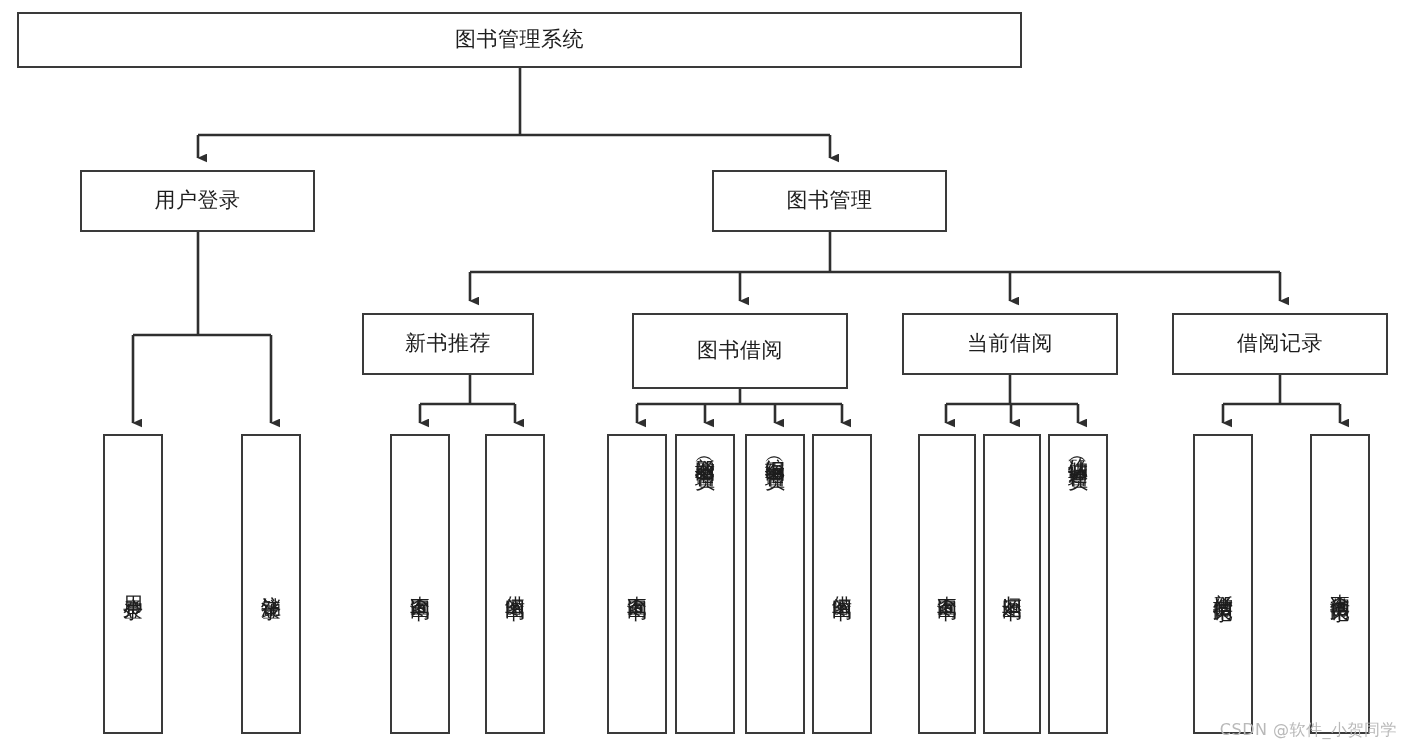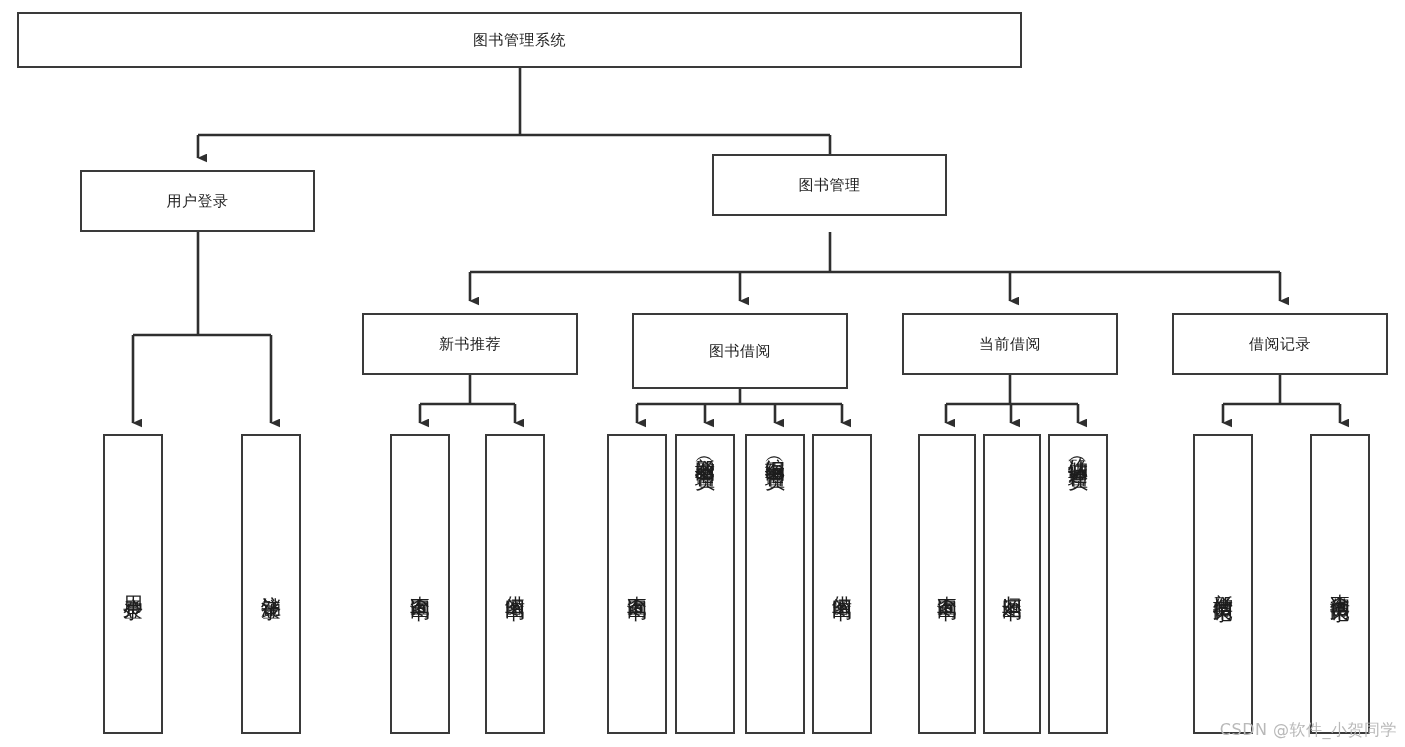--- a/index.html
+++ b/index.html
@@ -32,21 +32,21 @@
     background: #ffffff;
     border: 2.5px solid #3a3a3a;
     display: flex;
     align-items: center;
     justify-content: center;
     color: #1d1d1d;
     text-align: center;
     letter-spacing: 0.5px;
   }
   .node.horizontal {
-    font-size: 15px;
+    font-size: 21px;
     line-height: 1.2;
     text-align: center;
   }
   .node.vertical {
     writing-mode: vertical-rl;
     text-orientation: upright;
     font-size: 20px;
     line-height: 1.25;
     padding-top: 6px;
     padding-bottom: 6px;
@@ -123,23 +123,23 @@
       <line x1="1223" y1="404" x2="1340" y2="404"></line>
       <line x1="1223" y1="404" x2="1223" y2="423" marker-end="url(#arrowhead)"></line>
       <line x1="1340" y1="404" x2="1340" y2="423" marker-end="url(#arrowhead)"></line>
     </g>
   </svg>
 
   <div class="node horizontal node-root" style="left:17px; top:12px; width:1005px; height:56px;">图书管理系统</div>
 
   <div class="node horizontal" style="left:80px; top:170px; width:235px; height:62px;">用户登录</div>
 
-  <div class="node horizontal" style="left:712px; top:154px; width:235px; height:62px;">图书管理</div>
+  <div class="node horizontal" style="left:712px; top:170px; width:235px; height:62px;">图书管理</div>
 
-  <div class="node horizontal" style="left:362px; top:313px; width:216px; height:62px;font-family:Liberation Serif, serif;">新书推荐</div>
+  <div class="node horizontal" style="left:362px; top:313px; width:172px; height:62px;font-family:Liberation Serif, serif;">新书推荐</div>
 
   <div class="node horizontal" style="left:632px; top:313px; width:216px; height:76px;">图书借阅</div>
 
   <div class="node horizontal" style="left:902px; top:313px; width:216px; height:62px;">当前借阅</div>
 
   <div class="node horizontal" style="left:1172px; top:313px; width:216px; height:62px;">借阅记录</div>
 
   <div class="node vertical centered" style="left:103px; top:434px; width:60px; height:300px;">用户登录</div>
 
   <div class="node vertical centered" style="left:241px; top:434px; width:60px; height:300px;">注销登录</div>

